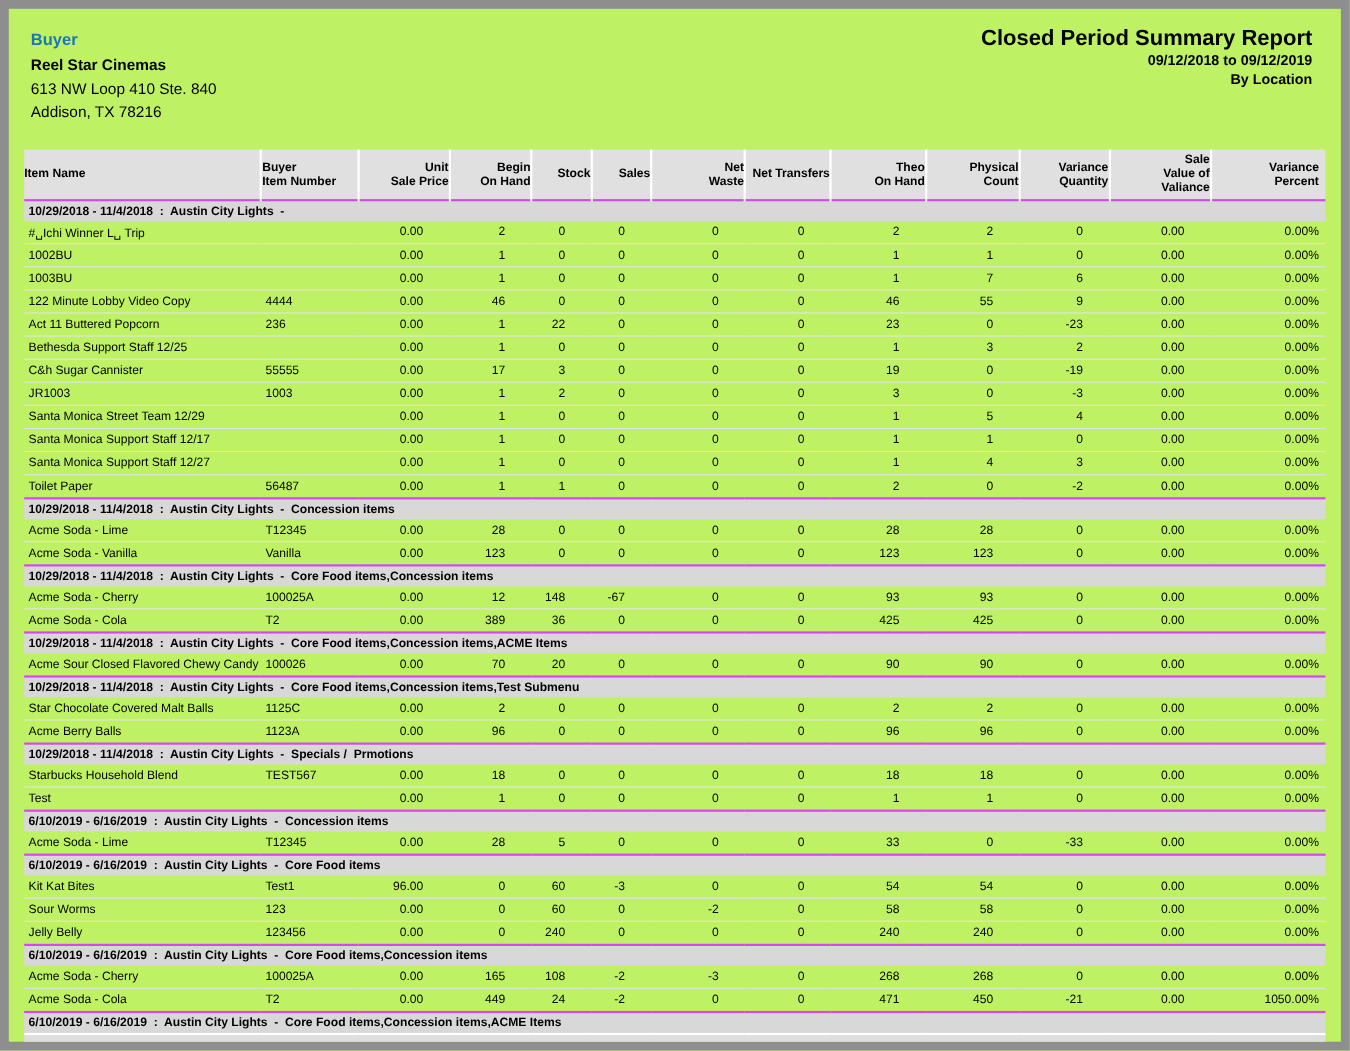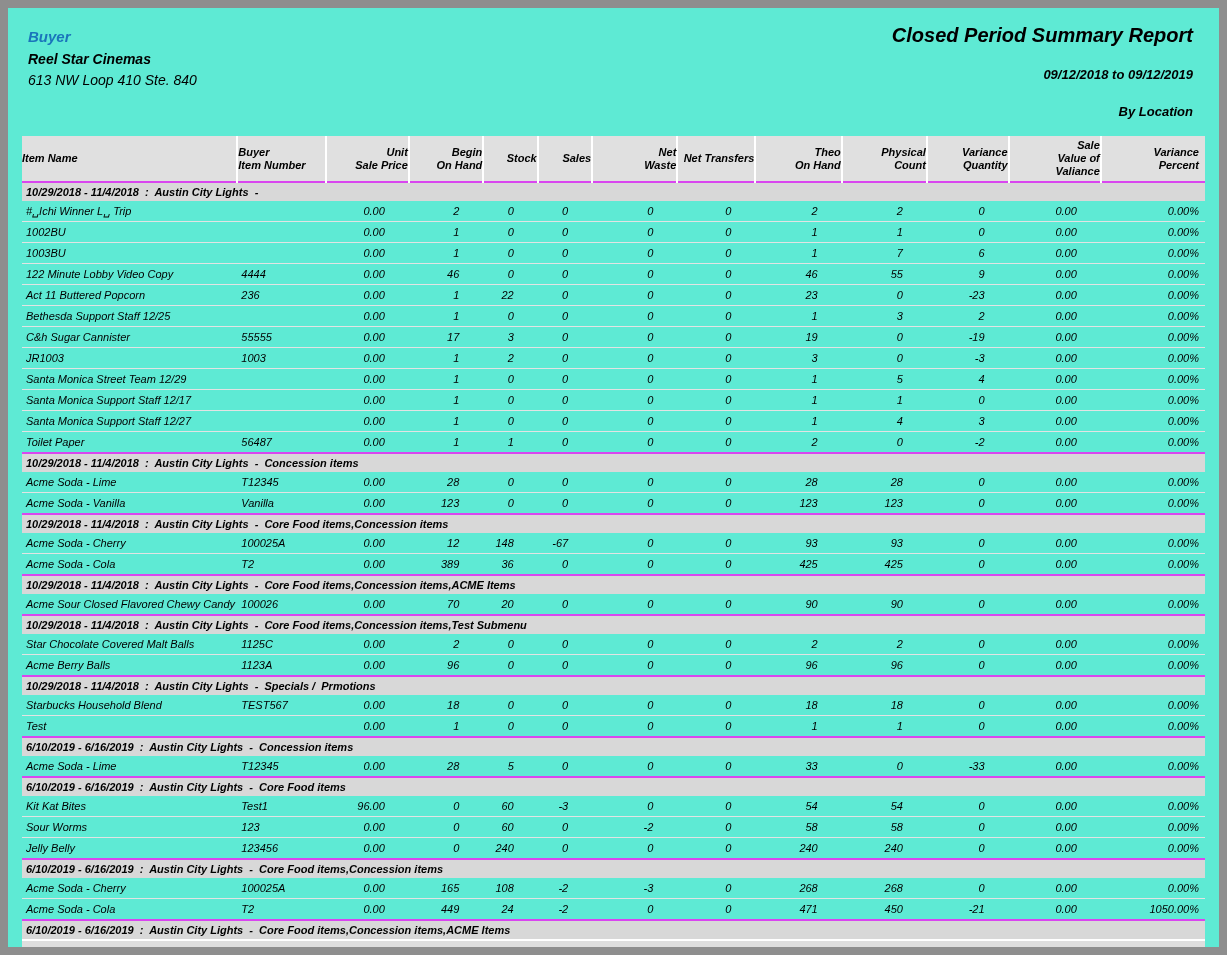--- a/index.html
+++ b/index.html
@@ -5,32 +5,31 @@
   html, body { margin: 0; padding: 0; }
   body {
     width: 1227px; height: 955px;
     background: #8e8e8e;
     font-family: "Liberation Sans", sans-serif;
     position: relative;
   }
   .page {
     position: absolute;
     left: 8px; top: 8px; right: 8px; bottom: 8px;
-    background: #5eead4;
+    background: #bef264;
     overflow: hidden;
-    font-style: italic;
   }
   
   .report-header { position: relative; padding: 18px 26px 0 20px; height: 108px; }
   .company-block { line-height: 21px; font-size: 14px; color: #000; }
   .buyer-label { font-weight: bold; font-size: 15px; margin-bottom: 2px; }
   .company-name { font-weight: bold; }
   .title-block { position: absolute; top: 16px; right: 26px; text-align: right; color: #000; }
   .report-title { font-size: 20px; font-weight: bold; line-height: 22px; }
-  .report-dates, .report-grouping { font-size: 13px; font-weight: bold; line-height: 17px; margin-top: 20px; }
+  .report-dates, .report-grouping { font-size: 13px; font-weight: bold; line-height: 17px; }
   
   table.report {
     border-collapse: collapse;
     table-layout: fixed;
     width: 1183px;
     margin: 2px 14px 0 14px;
     font-size: 11px;
     color: #000;
   }
   table.report th {
@@ -68,20 +67,21 @@
 </head>
 <body>
 
 <div class="page">
 
   <div class="report-header">
     <div class="company-block">
       <div class="buyer-label" style="color: rgb(26, 117, 187);">Buyer</div>
       <div class="company-name">Reel Star Cinemas</div>
       <div class="address-line">613 NW Loop 410 Ste. 840</div>
+      <div class="address-line">Addison, TX 78216</div>
     </div>
     <div class="title-block">
       <div class="report-title">Closed Period Summary Report</div>
       <div class="report-dates">09/12/2018 to 09/12/2019</div>
       <div class="report-grouping">By Location</div>
     </div>
   </div>
 
   <table class="report">
     <colgroup>

